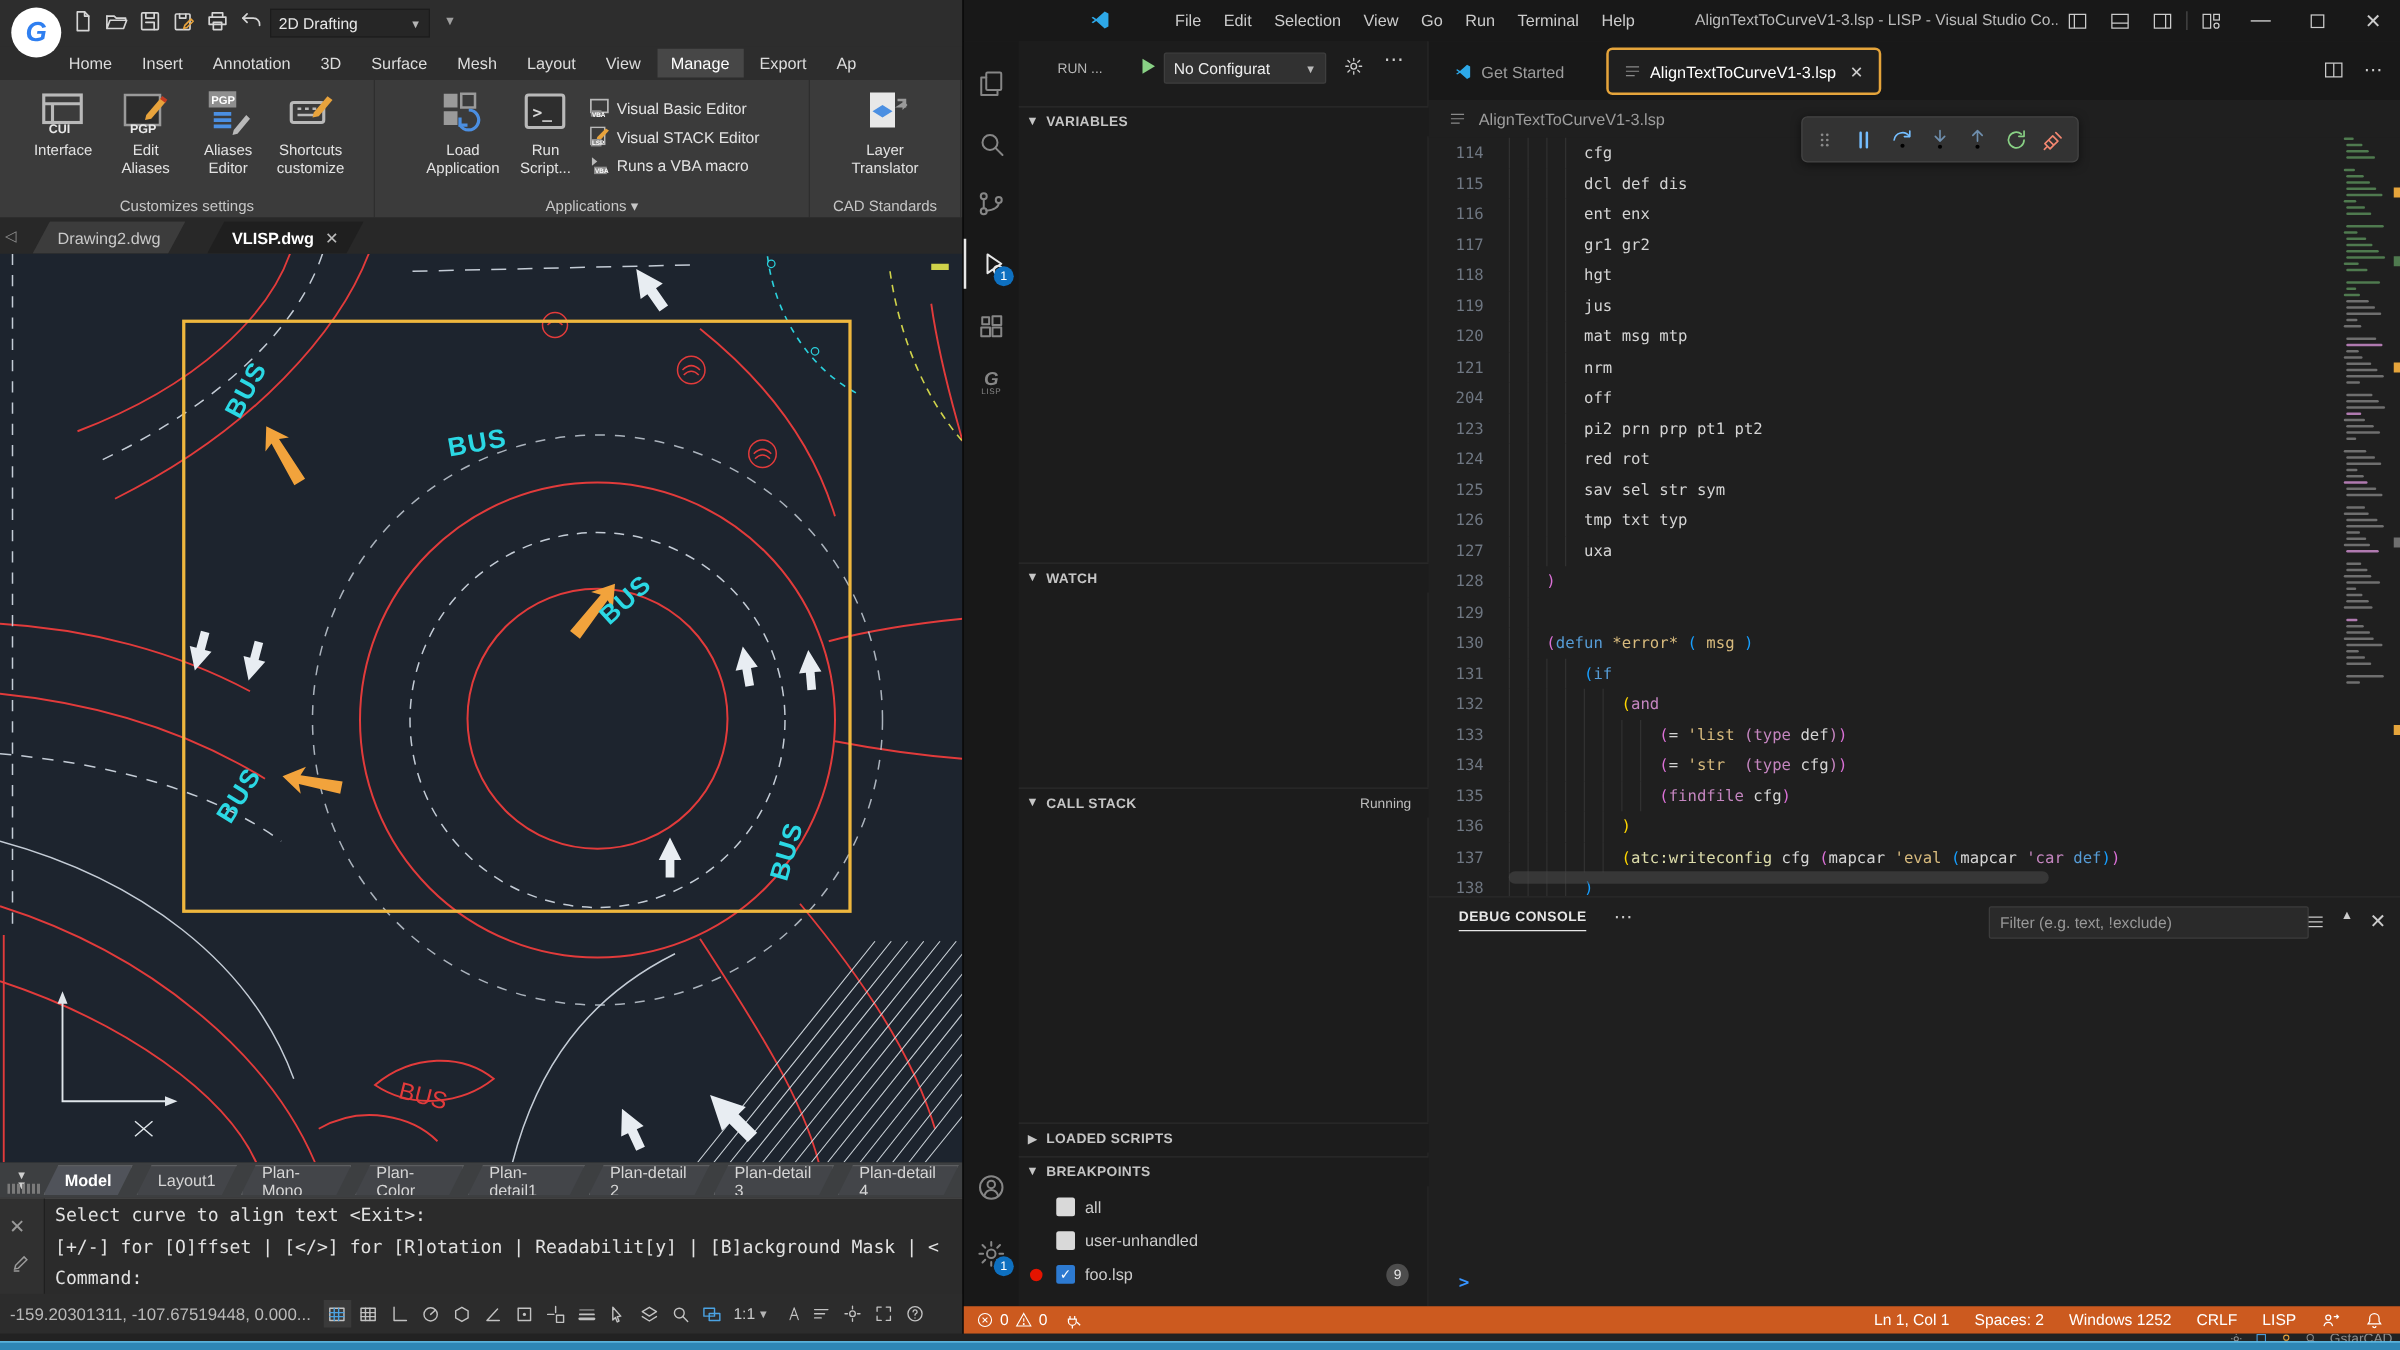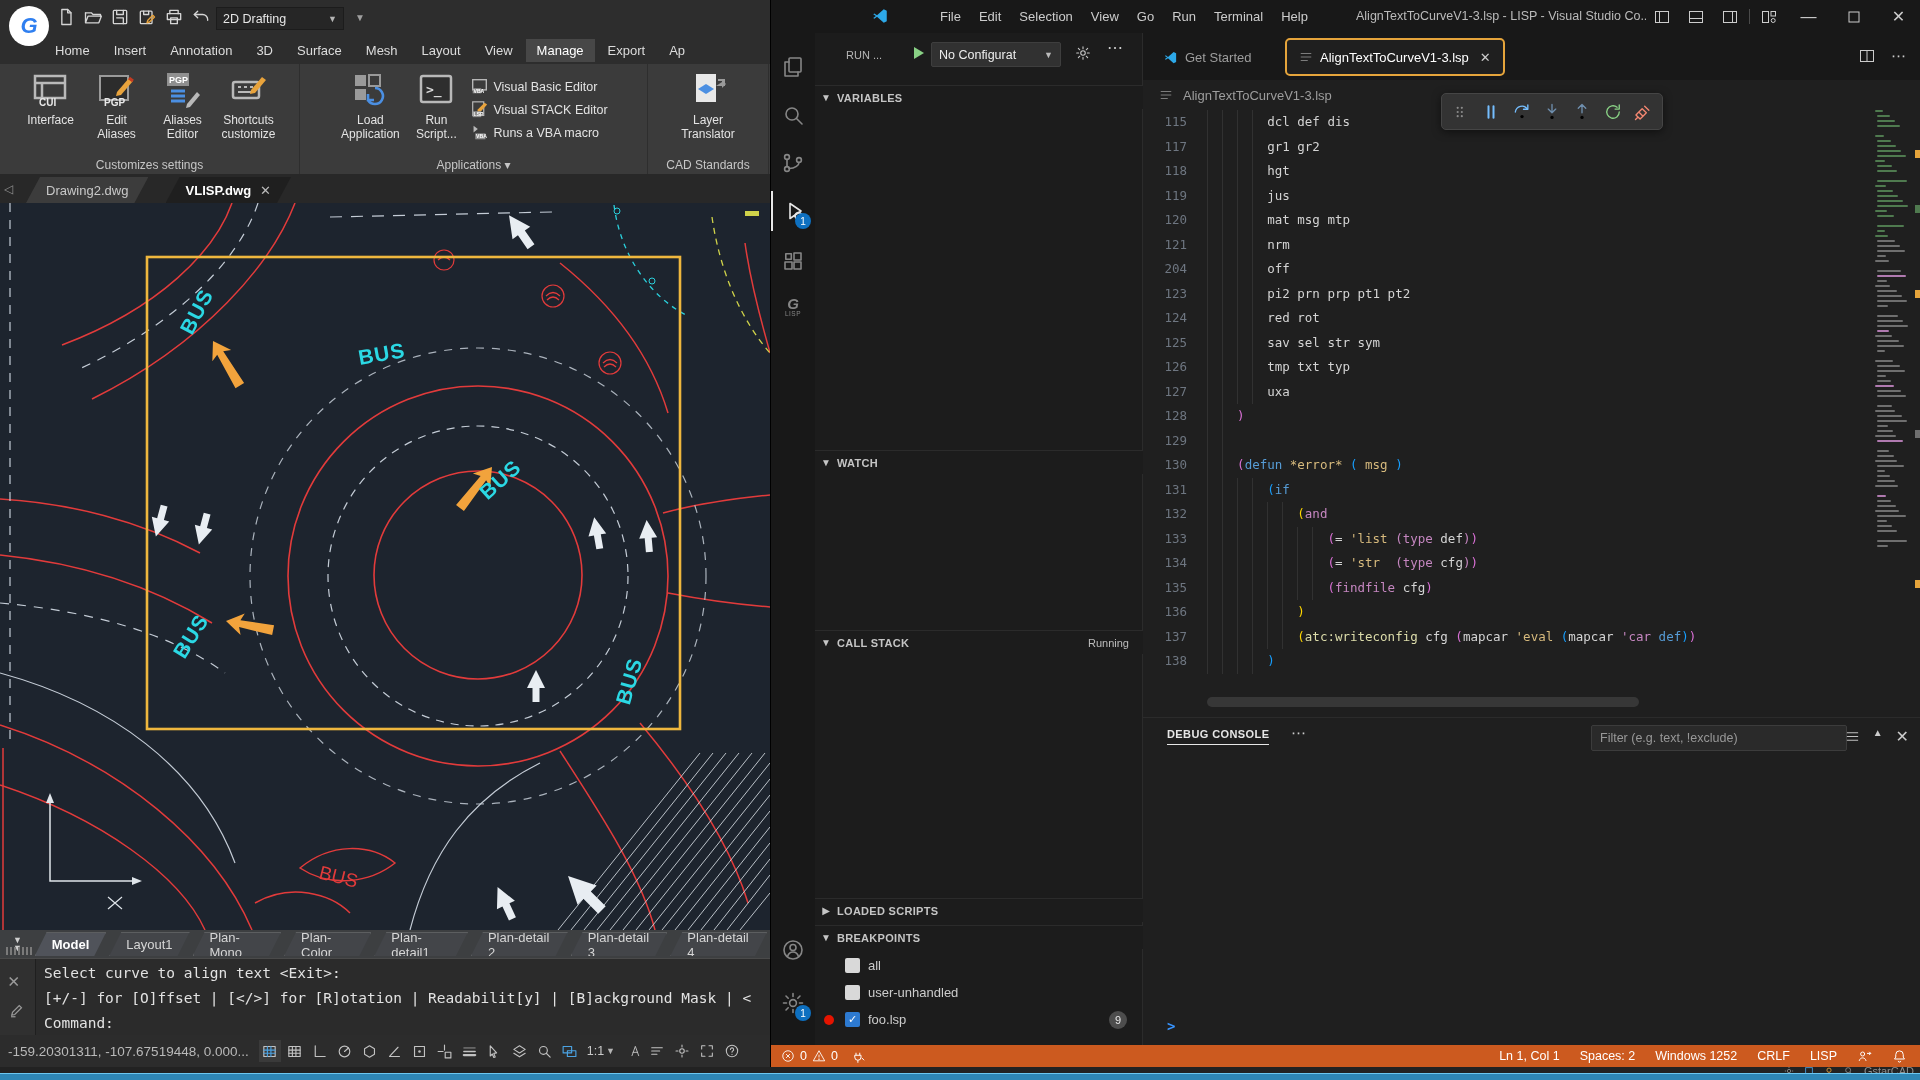--- a/index.html
+++ b/index.html
@@ -918,21 +918,23 @@
             </svg>
           </span>
           <span class="ico">
             <svg width="20" height="20" viewBox="0 0 24 24" fill="none" stroke="#f48771" stroke-width="1.6" stroke-linecap="round" stroke-linejoin="round">
               <path d="M14 5l5 5M11 8l5 5-4 4-5-5zM7 12l-3.5 3.5 5 5L12 17M3 21l2.5-2.5"></path>
             </svg>
           </span>
         </div>
 
       <div id="code">
+          <div class="code-line"><span class="ln">114</span><span class="guide" style="left: calc(0ch + 64px);"></span><span class="guide" style="left: calc(2ch + 64px);"></span><span class="guide" style="left: calc(4ch + 64px);"></span><span class="guide" style="left: calc(6ch + 64px);"></span><span class="ct" style="padding-left: 8ch;"><span class="tk-w">cfg</span></span></div>
           <div class="code-line"><span class="ln">115</span><span class="guide" style="left: calc(0ch + 64px);"></span><span class="guide" style="left: calc(2ch + 64px);"></span><span class="guide" style="left: calc(4ch + 64px);"></span><span class="guide" style="left: calc(6ch + 64px);"></span><span class="ct" style="padding-left: 8ch;"><span class="tk-w">dcl def dis</span></span></div>
+          <div class="code-line"><span class="ln">116</span><span class="guide" style="left: calc(0ch + 64px);"></span><span class="guide" style="left: calc(2ch + 64px);"></span><span class="guide" style="left: calc(4ch + 64px);"></span><span class="guide" style="left: calc(6ch + 64px);"></span><span class="ct" style="padding-left: 8ch;"><span class="tk-w">ent enx</span></span></div>
           <div class="code-line"><span class="ln">117</span><span class="guide" style="left: calc(0ch + 64px);"></span><span class="guide" style="left: calc(2ch + 64px);"></span><span class="guide" style="left: calc(4ch + 64px);"></span><span class="guide" style="left: calc(6ch + 64px);"></span><span class="ct" style="padding-left: 8ch;"><span class="tk-w">gr1 gr2</span></span></div>
           <div class="code-line"><span class="ln">118</span><span class="guide" style="left: calc(0ch + 64px);"></span><span class="guide" style="left: calc(2ch + 64px);"></span><span class="guide" style="left: calc(4ch + 64px);"></span><span class="guide" style="left: calc(6ch + 64px);"></span><span class="ct" style="padding-left: 8ch;"><span class="tk-w">hgt</span></span></div>
           <div class="code-line"><span class="ln">119</span><span class="guide" style="left: calc(0ch + 64px);"></span><span class="guide" style="left: calc(2ch + 64px);"></span><span class="guide" style="left: calc(4ch + 64px);"></span><span class="guide" style="left: calc(6ch + 64px);"></span><span class="ct" style="padding-left: 8ch;"><span class="tk-w">jus</span></span></div>
           <div class="code-line"><span class="ln">120</span><span class="guide" style="left: calc(0ch + 64px);"></span><span class="guide" style="left: calc(2ch + 64px);"></span><span class="guide" style="left: calc(4ch + 64px);"></span><span class="guide" style="left: calc(6ch + 64px);"></span><span class="ct" style="padding-left: 8ch;"><span class="tk-w">mat msg mtp</span></span></div>
           <div class="code-line"><span class="ln">121</span><span class="guide" style="left: calc(0ch + 64px);"></span><span class="guide" style="left: calc(2ch + 64px);"></span><span class="guide" style="left: calc(4ch + 64px);"></span><span class="guide" style="left: calc(6ch + 64px);"></span><span class="ct" style="padding-left: 8ch;"><span class="tk-w">nrm</span></span></div>
           <div class="code-line"><span class="ln">204</span><span class="guide" style="left: calc(0ch + 64px);"></span><span class="guide" style="left: calc(2ch + 64px);"></span><span class="guide" style="left: calc(4ch + 64px);"></span><span class="guide" style="left: calc(6ch + 64px);"></span><span class="ct" style="padding-left: 8ch;"><span class="tk-w">off</span></span></div>
           <div class="code-line"><span class="ln">123</span><span class="guide" style="left: calc(0ch + 64px);"></span><span class="guide" style="left: calc(2ch + 64px);"></span><span class="guide" style="left: calc(4ch + 64px);"></span><span class="guide" style="left: calc(6ch + 64px);"></span><span class="ct" style="padding-left: 8ch;"><span class="tk-w">pi2 prn prp pt1 pt2</span></span></div>
           <div class="code-line"><span class="ln">124</span><span class="guide" style="left: calc(0ch + 64px);"></span><span class="guide" style="left: calc(2ch + 64px);"></span><span class="guide" style="left: calc(4ch + 64px);"></span><span class="guide" style="left: calc(6ch + 64px);"></span><span class="ct" style="padding-left: 8ch;"><span class="tk-w">red rot</span></span></div>
           <div class="code-line"><span class="ln">125</span><span class="guide" style="left: calc(0ch + 64px);"></span><span class="guide" style="left: calc(2ch + 64px);"></span><span class="guide" style="left: calc(4ch + 64px);"></span><span class="guide" style="left: calc(6ch + 64px);"></span><span class="ct" style="padding-left: 8ch;"><span class="tk-w">sav sel str sym</span></span></div>
           <div class="code-line"><span class="ln">126</span><span class="guide" style="left: calc(0ch + 64px);"></span><span class="guide" style="left: calc(2ch + 64px);"></span><span class="guide" style="left: calc(4ch + 64px);"></span><span class="guide" style="left: calc(6ch + 64px);"></span><span class="ct" style="padding-left: 8ch;"><span class="tk-w">tmp txt typ</span></span></div>

